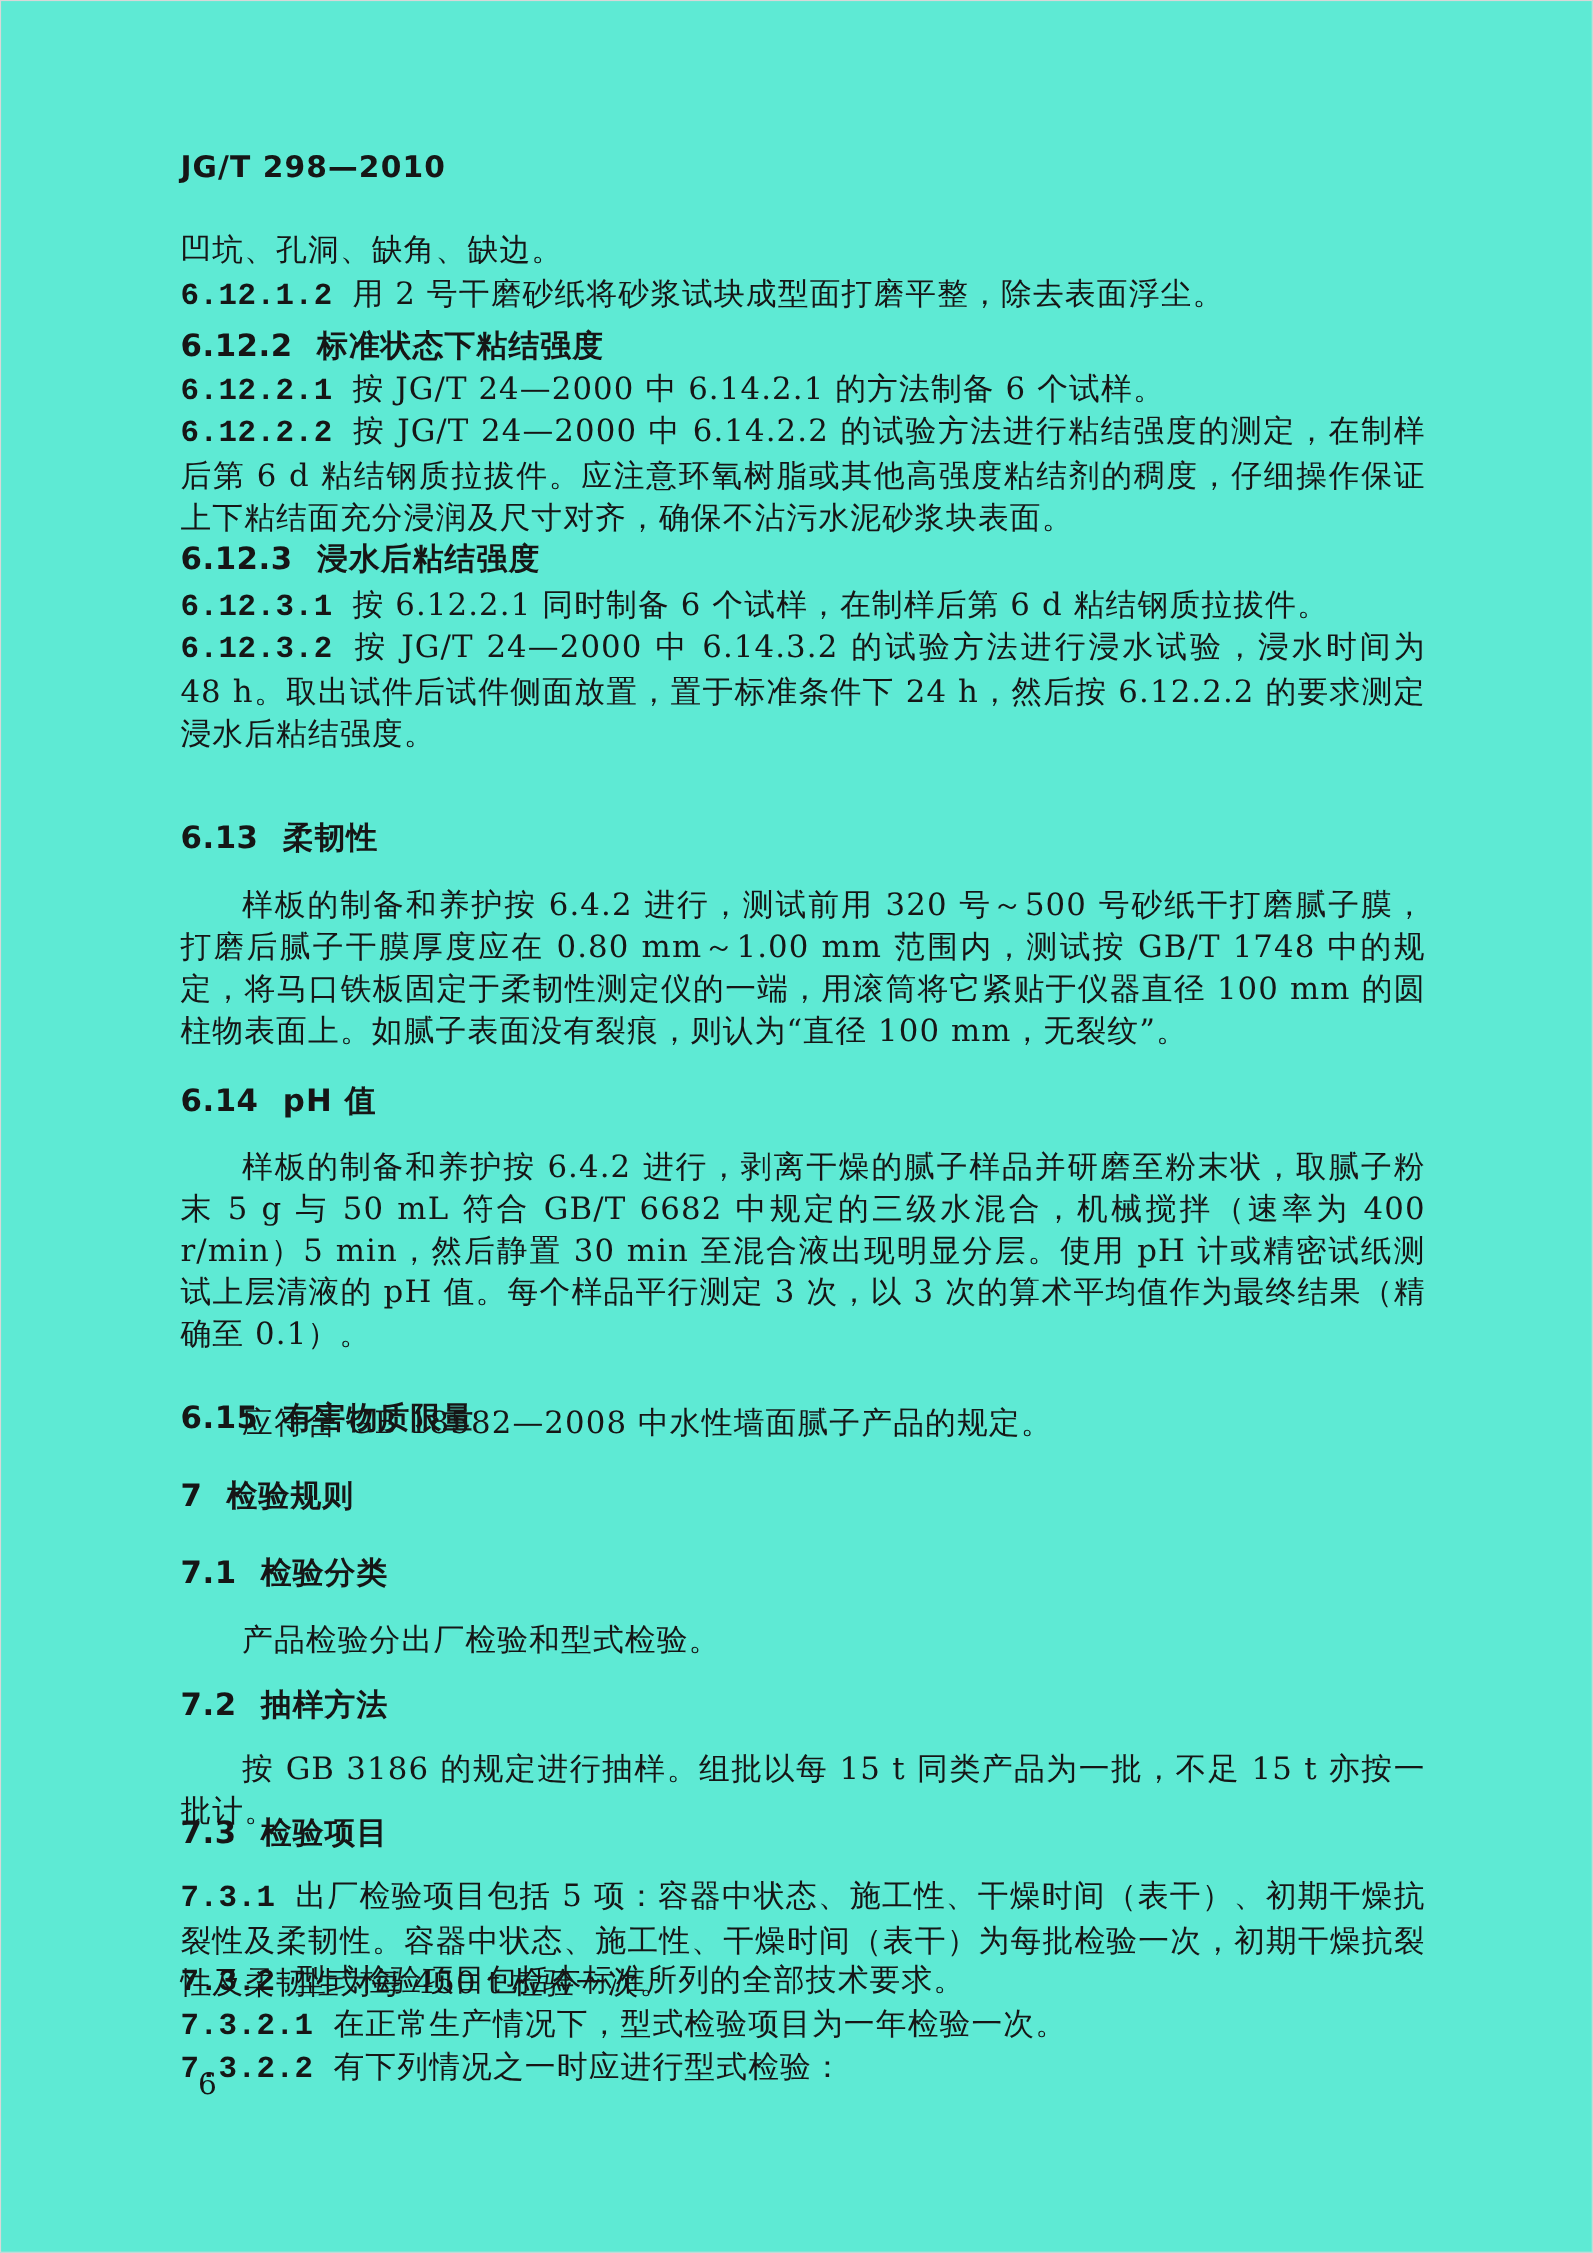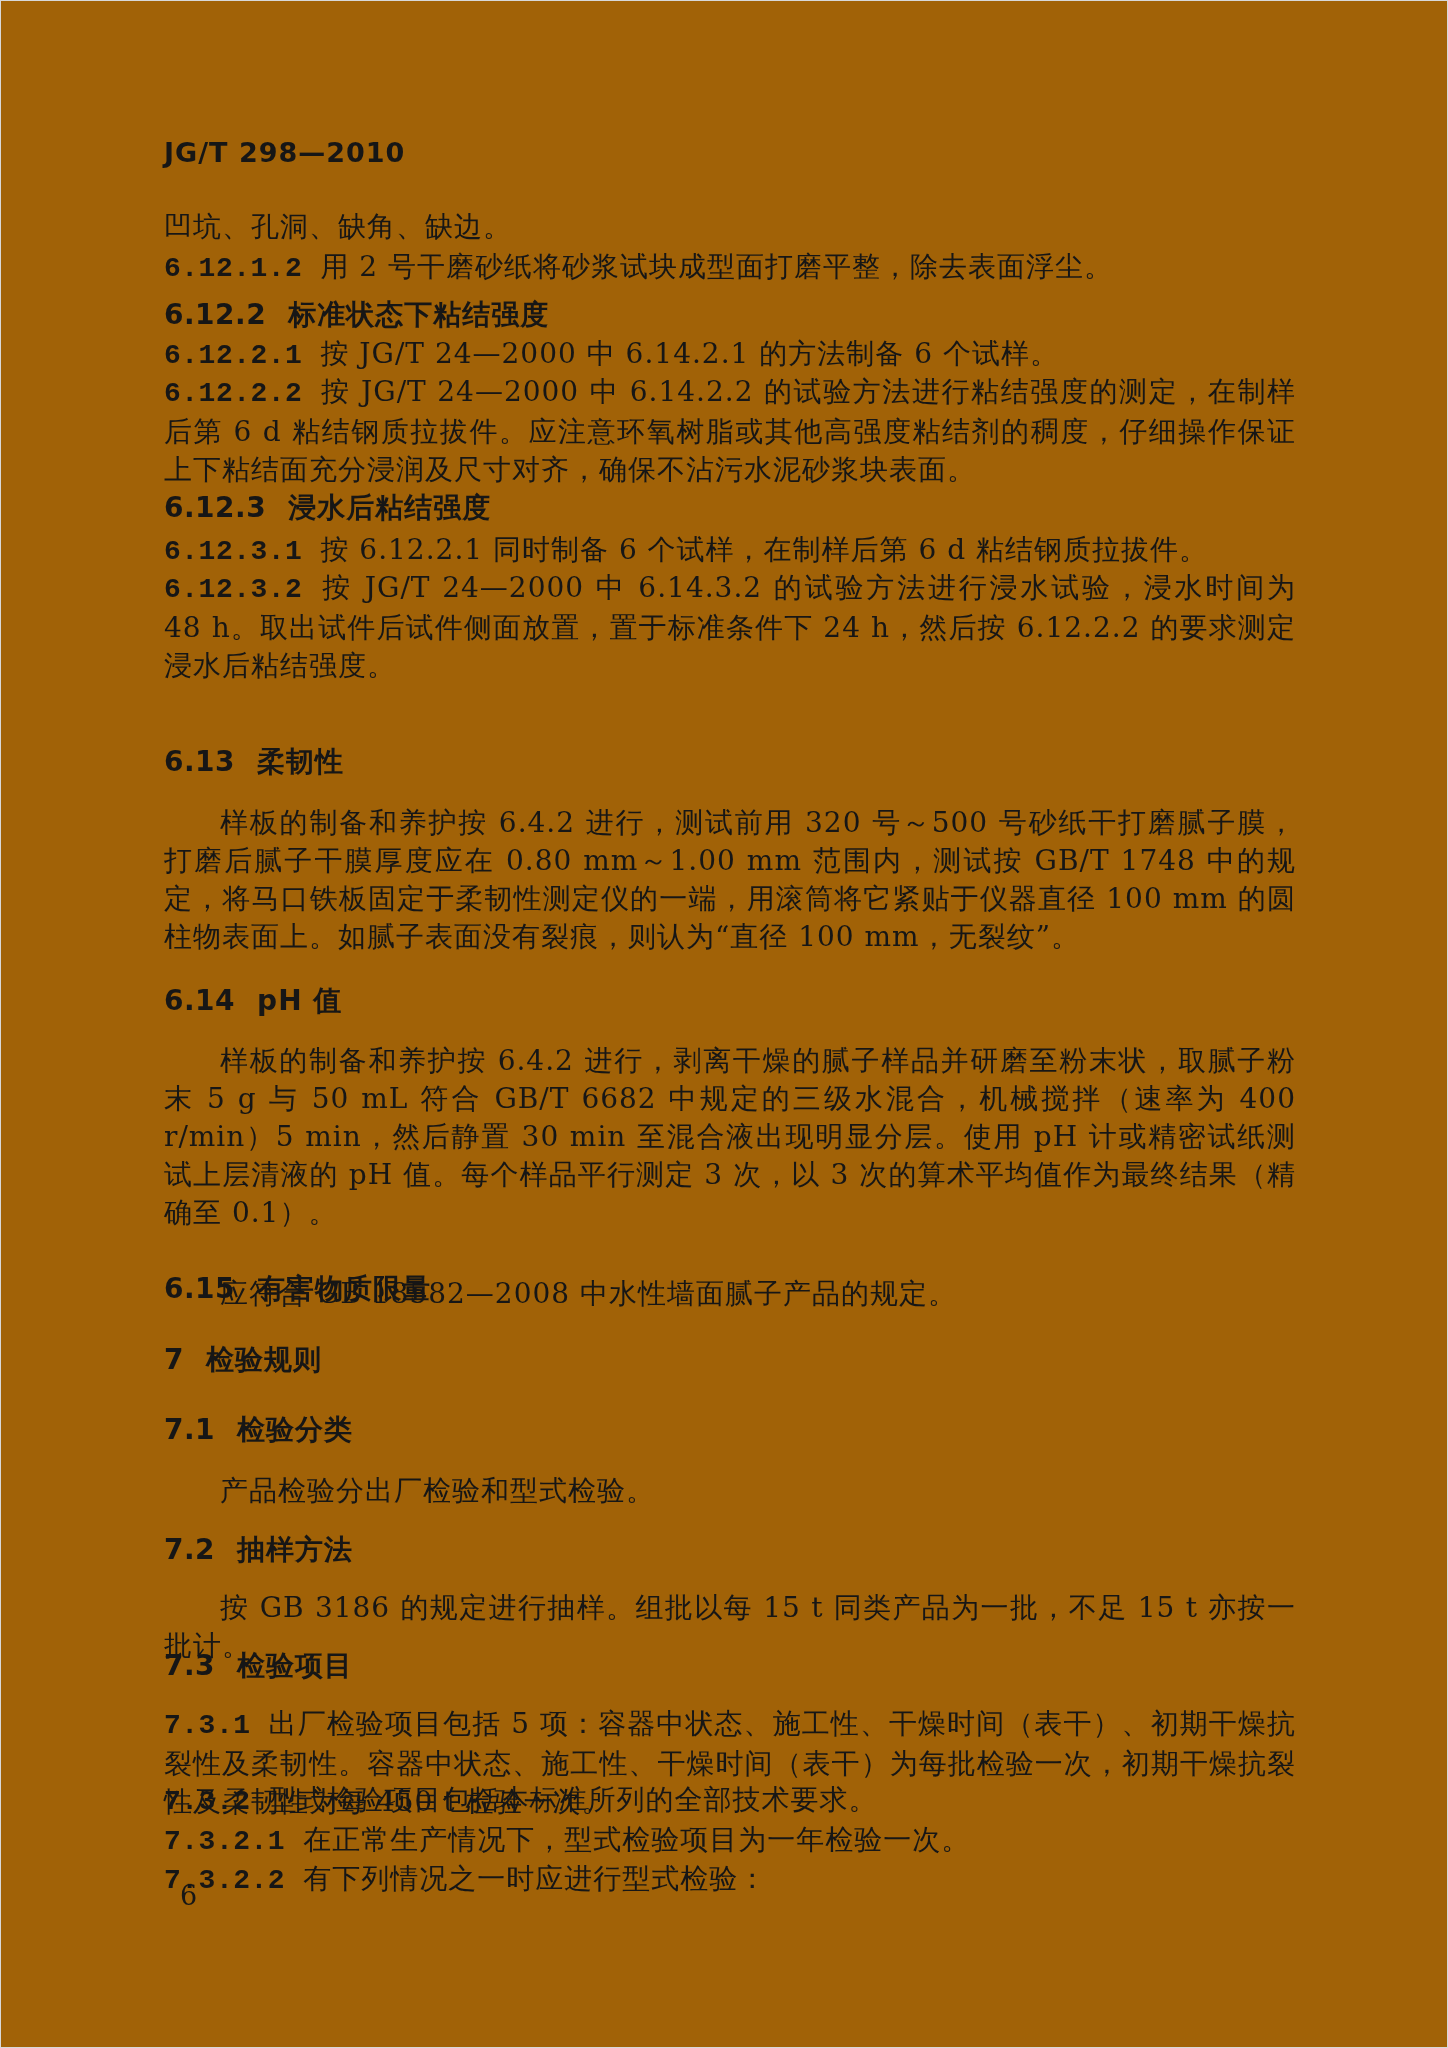--- a/index.html
+++ b/index.html
@@ -1,20 +1,20 @@
 <!DOCTYPE html>
 <html><head>
 <meta charset="utf-8">
 <style>
   html,body { margin:0; padding:0; background:#e9e9e9; }
   .page {
     position:relative;
     width:1448px; height:2048px;
     margin:0 auto;
-    background:#a16207;
+    background:#5eead4;
     border:1px solid #d8d8d8;
     box-sizing:border-box;
     overflow:hidden;
     color:#161616;
     font-family:"DejaVu Serif","Liberation Serif",serif;
   }
   .doc-header {
     position:absolute; left:163px; top:136px;
     font-family:"DejaVu Sans","Liberation Sans",sans-serif;
     font-weight:bold; font-size:27px; letter-spacing:1px;

